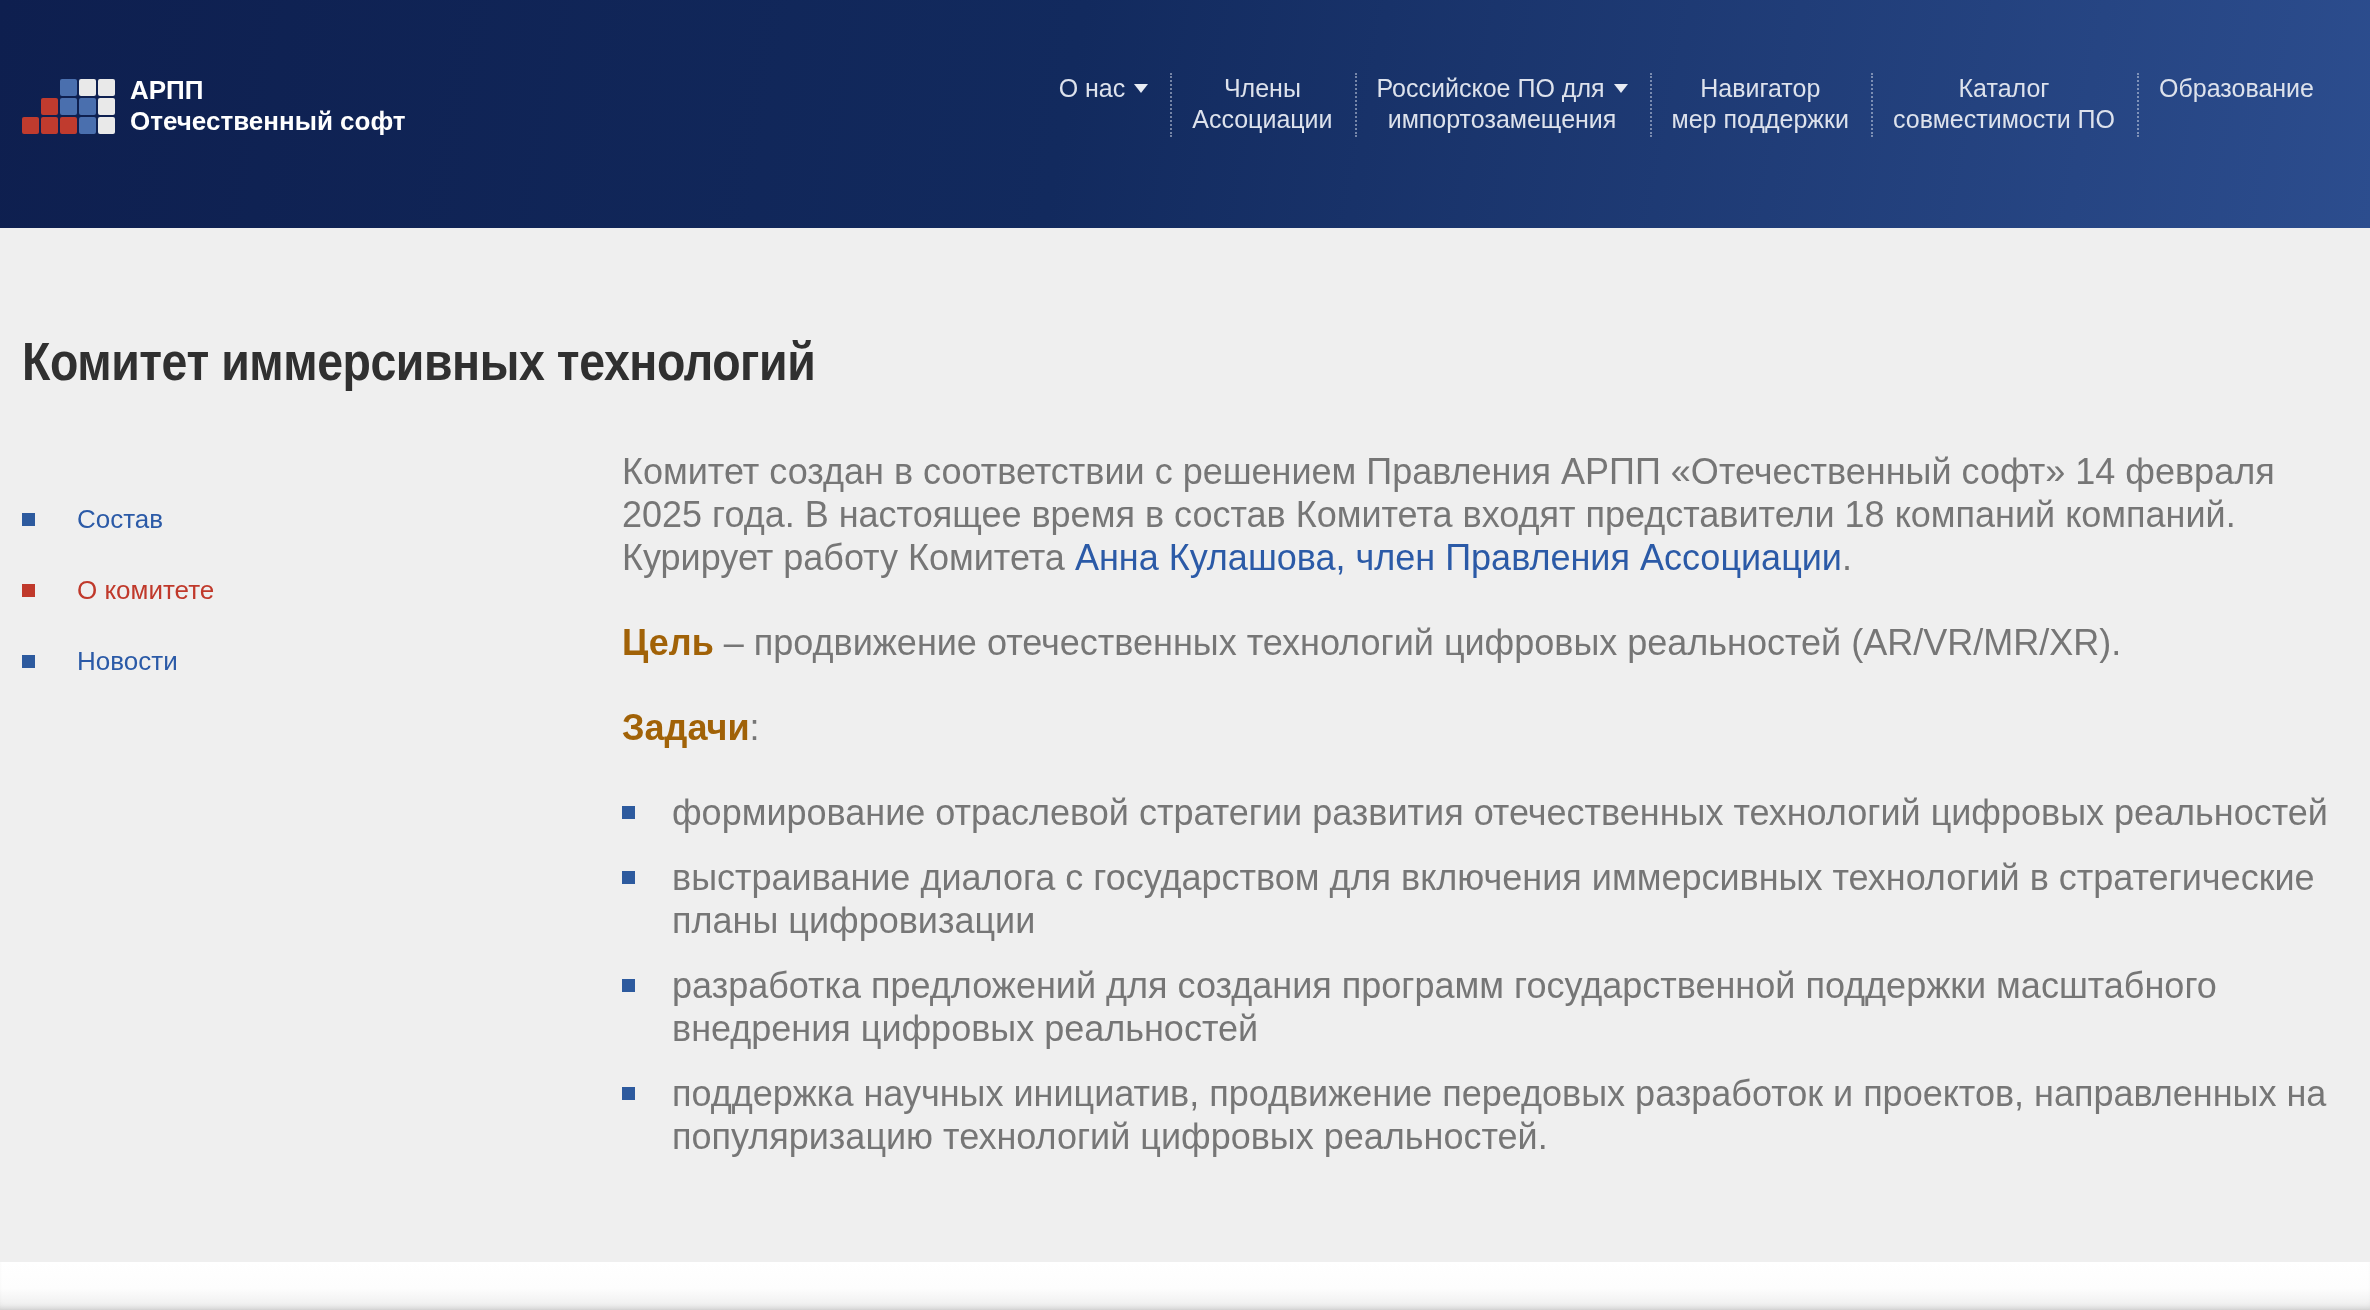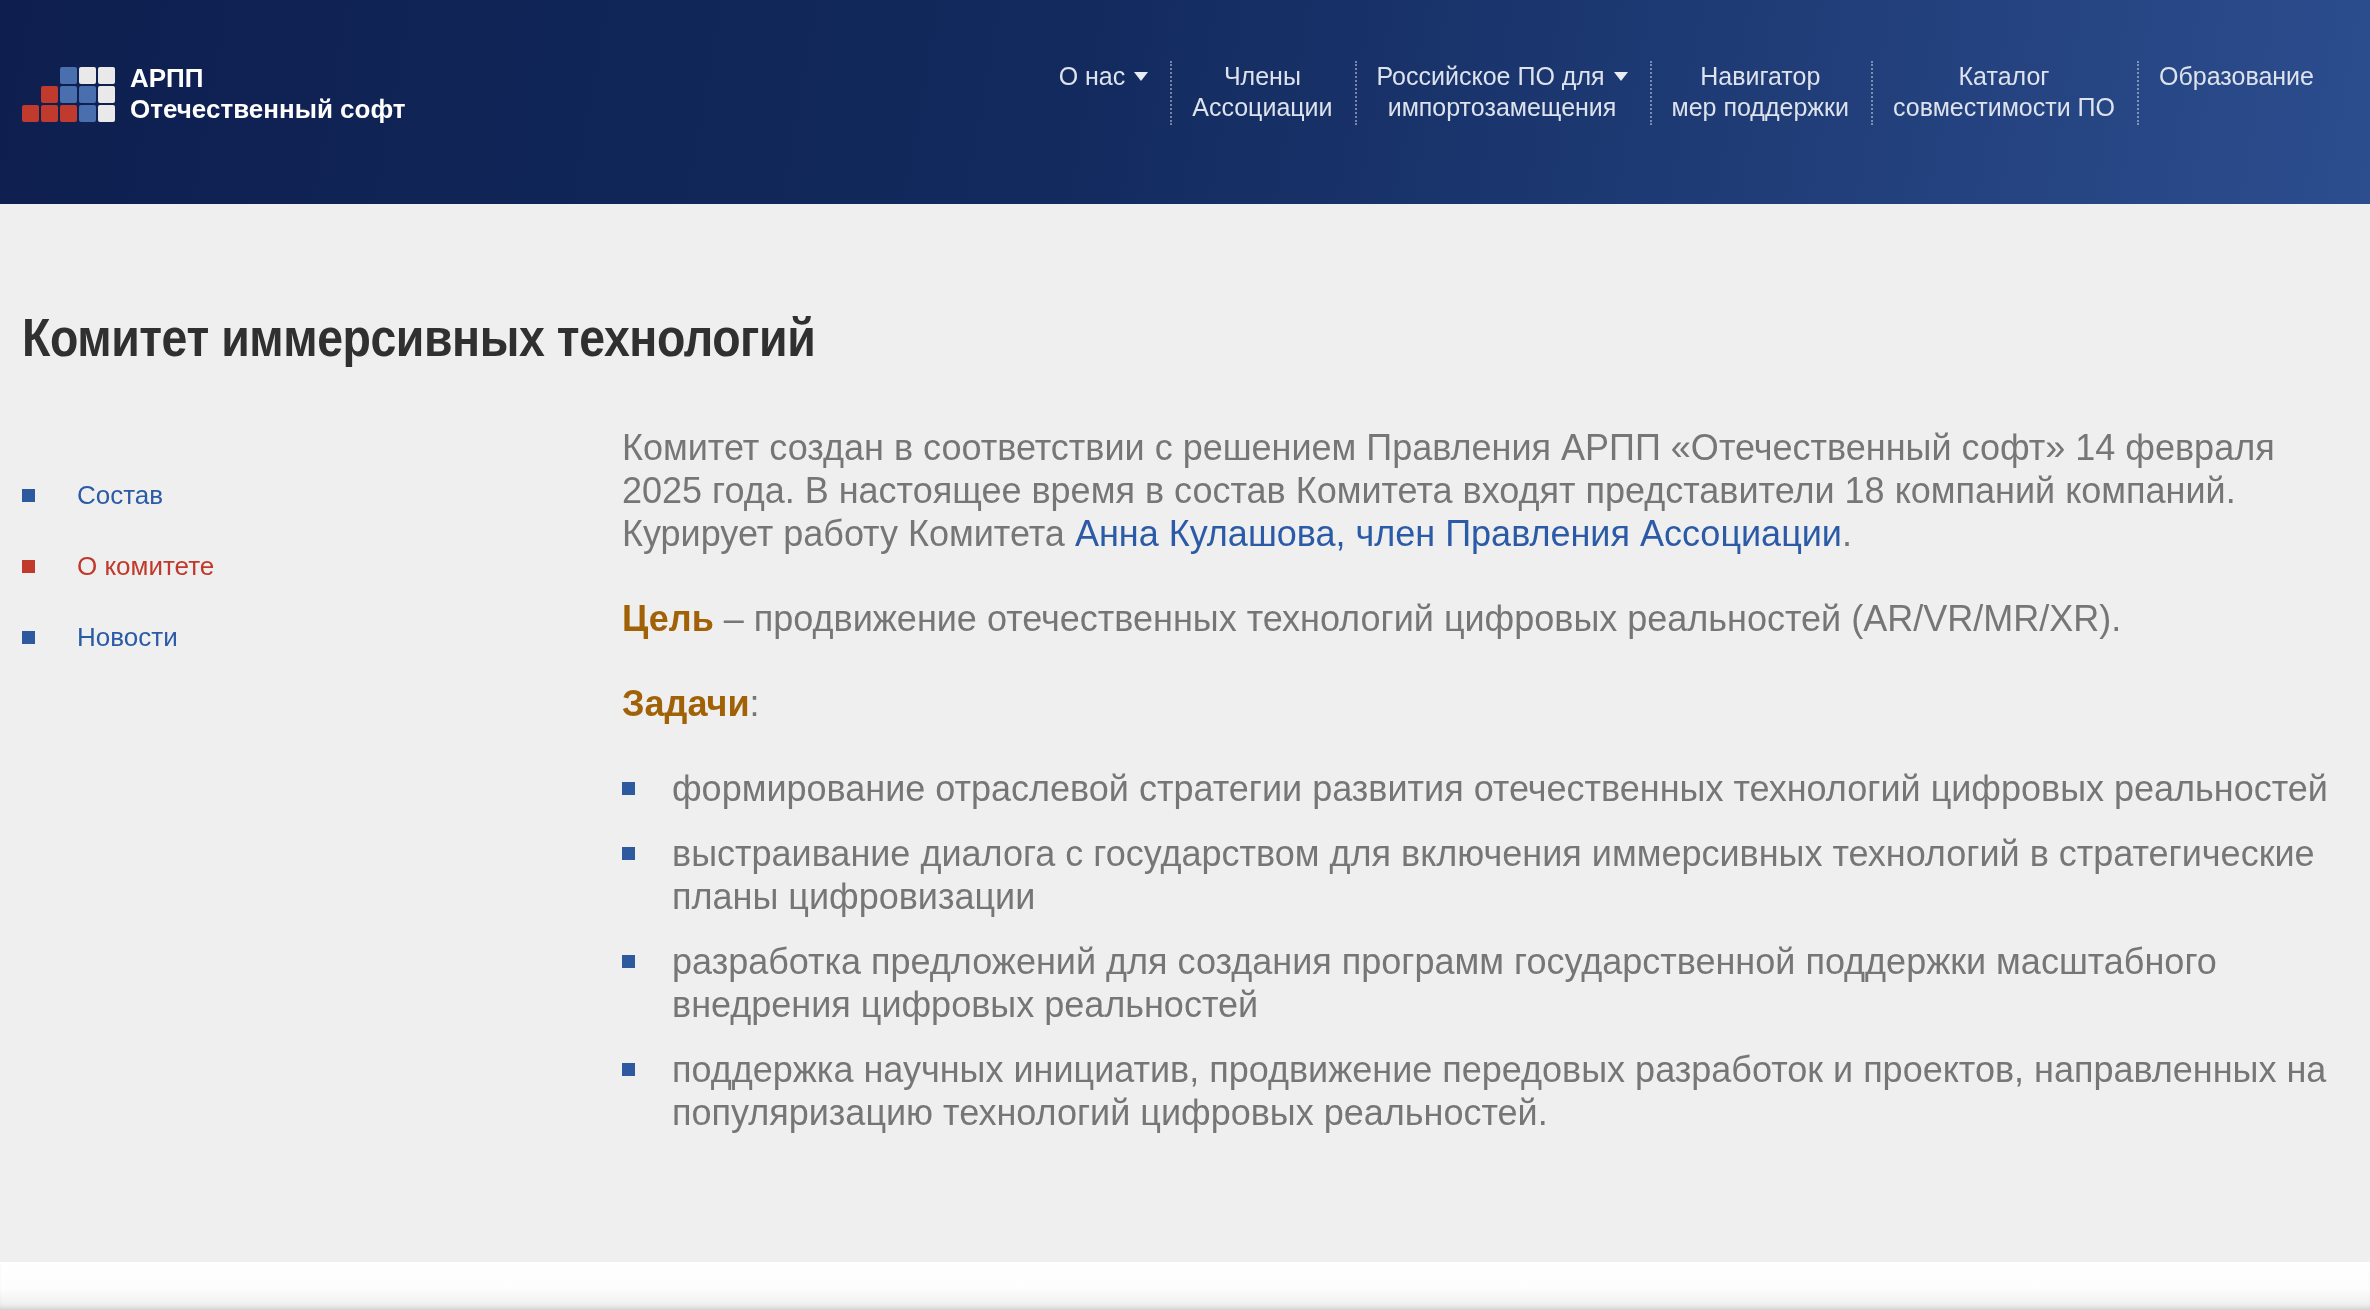--- a/index.html
+++ b/index.html
@@ -6,21 +6,21 @@
   html,body { width:2370px; height:1310px; }
   body {
     font-family:"Liberation Sans", sans-serif;
     background:#efefef;
     position:relative;
     overflow:hidden;
   }
 
   
   .site-header {
-    height:204px;
+    height:228px;
     background:linear-gradient(100deg,#0e1f4f 0%,#122a5e 45%,#2c4d8e 100%);
     display:flex;
     align-items:center;
     justify-content:space-between;
     padding:10px 34px 26px 22px;
   }
   .logo { display:flex; align-items:center; gap:15px; cursor:pointer; }
   .logo-grid {
     display:grid;
     grid-template-columns:repeat(5,17px);

